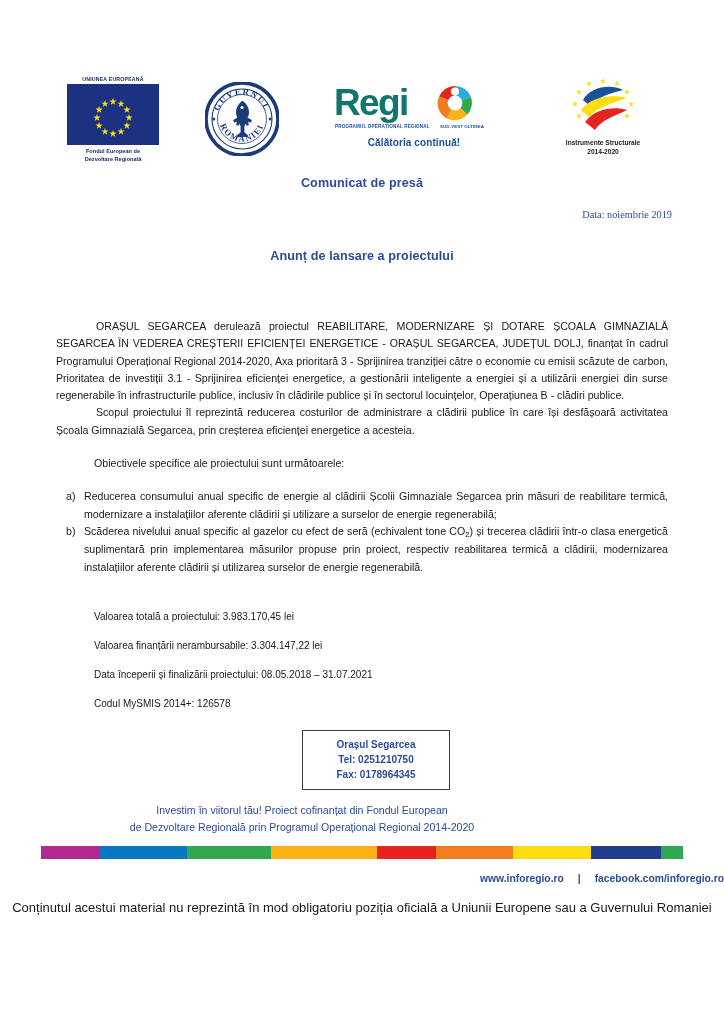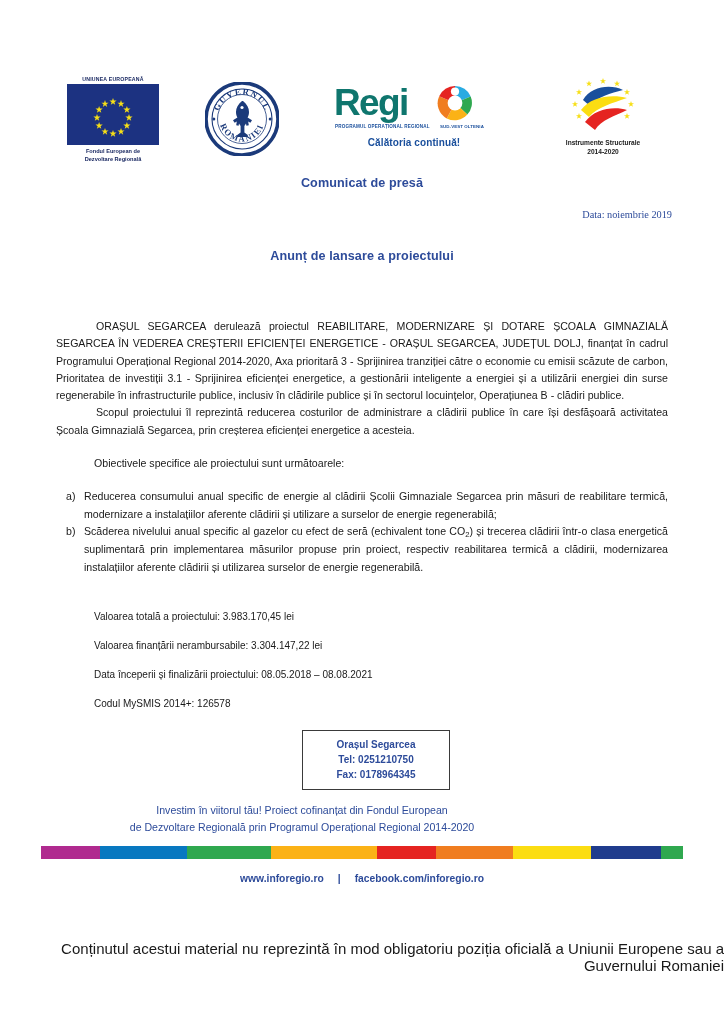--- a/index.html
+++ b/index.html
@@ -300,37 +300,37 @@
   }
   .color-bar span {
     display: block;
     height: 100%;
   }
   .links {
     position: absolute;
     top: 873px;
     left: 0;
     width: 724px;
-    text-align: center;
+    text-align: right;
     font-size: 10.3px;
     font-weight: bold;
     color: #2d4b9a;
   }
   .links .sep {
     display: inline-block;
     padding: 0 14px;
     color: #2d4b9a;
   }
   .disclaimer {
     position: absolute;
-    top: 940px;
-    left: 0;
-    width: 724px;
-    text-align: right;
-    font-size: 15px;
+    top: 900px;
+    left: 0;
+    width: 724px;
+    text-align: center;
+    font-size: 13px;
     color: #191919;
   }
 </style>
 </head>
 <body>
 
 <div class="page">
 
   <div class="logo-strip">
 
@@ -450,21 +450,21 @@
       <div class="list-row">
         <div class="list-marker">b)</div>
         <div class="list-body"><span> Scăderea nivelului anual specific al gazelor cu efect de seră (echivalent tone CO</span><sub>2</sub><span>) și trecerea clădirii într-o clasa energetică suplimentară prin implementarea măsurilor propuse prin proiect, respectiv reabilitarea termică a clădirii, modernizarea instalațiilor aferente clădirii și utilizarea surselor de energie regenerabilă.</span></div>
       </div>
     </div>
   </div>
 
   <div class="facts">
     <div>Valoarea totală a proiectului: 3.983.170,45 lei</div>
     <div>Valoarea finanțării nerambursabile: 3.304.147,22 lei</div>
-    <div>Data începerii și finalizării proiectului: 08.05.2018 – 08.08.2021</div>
+    <div>Data începerii și finalizării proiectului: 08.05.2018 – 31.07.2021</div>
     <div>Codul MySMIS 2014+: 126578</div>
   </div>
 
   <div class="contact-box">
     <div>Orașul Segarcea</div>
     <div>Tel: 0251210750</div>
     <div>Fax: 0178964345</div>
   </div>
 
   <div class="invest-line">

